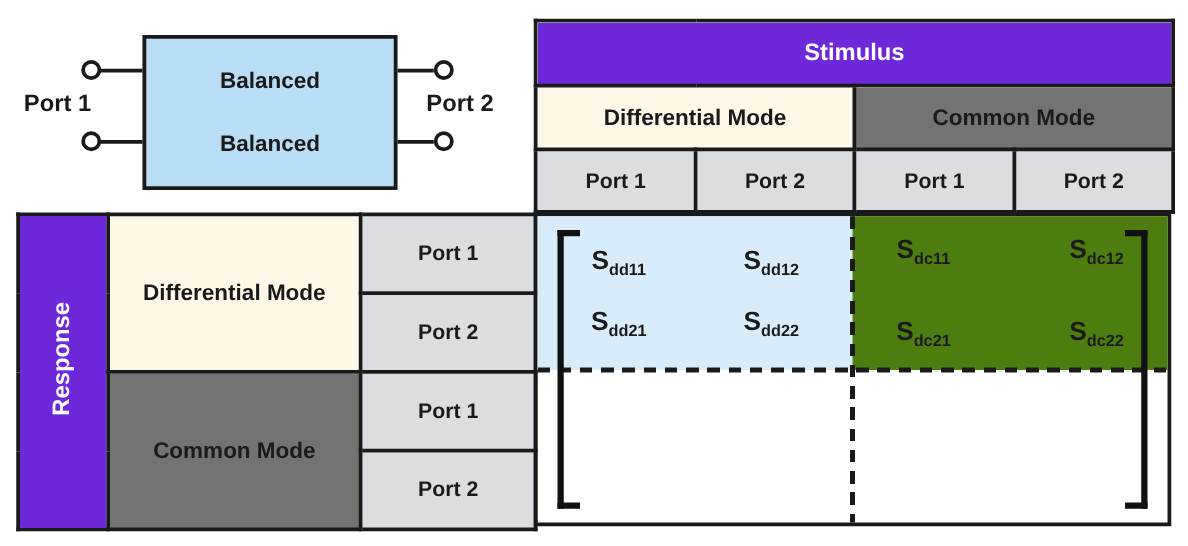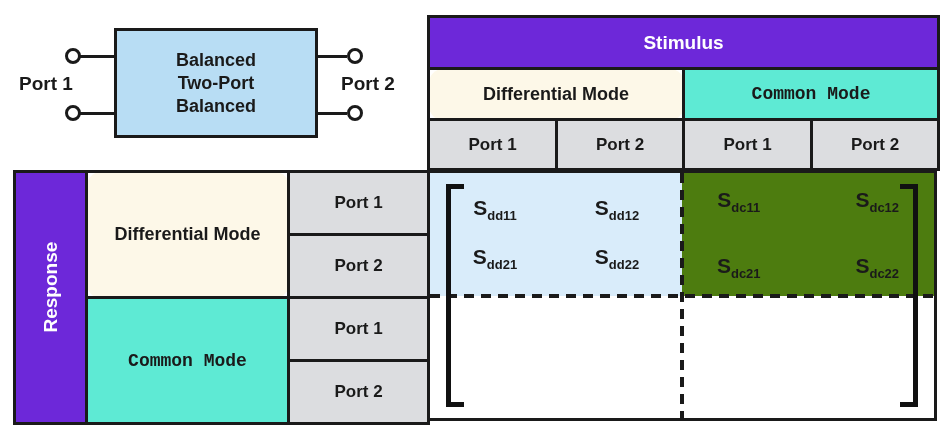--- a/index.html
+++ b/index.html
@@ -12,30 +12,31 @@
     font-family: "Liberation Sans", "DejaVu Sans", sans-serif;
     font-weight: bold;
     color: #1a1a1a;
     overflow: hidden;
   }
 
   
   .net-box {
     position: absolute;
     left: 114px; top: 28px;
-    width: 204px; height: 110px;
+    width: 204px; height: 124px;
     background: #b8ddf4;
     border: 3px solid #1a1a1a;
     display: flex;
     flex-direction: column;
     align-items: center;
     justify-content: center;
     font-size: 18px;
     line-height: 23px;
     text-align: center;
+    gap: 28px;
   }
   .port-label {
     position: absolute;
     top: 73px;
     width: 76px;
     font-size: 19px;
     text-align: center;
   }
   .p1 { left: 8px; }
   .p2 { left: 330px; }
@@ -67,22 +68,22 @@
     position: absolute;
   }
   td, th {
     border: 3px solid #1a1a1a;
     text-align: center;
     vertical-align: middle;
     padding: 0;
     overflow: hidden;
   }
   .blue  { background: #6d28d9; color: #ffffff; }
-  .cream { background: #fdf8e8; border-radius: 14px; }
-  .gold  { background: #5eead4; font-family: Liberation Mono, monospace; }
+  .cream { background: #fdf8e8; }
+  .gold  { background: #737373; }
   .gray  { background: #dcdde0; }
 
   .stim { left: 427px; top: 15px; width: 510px; }
   .stim .title-row { height: 52px; font-size: 19px; }
   .stim .mode-row  { height: 51px; font-size: 18px; }
   .stim .port-row  { height: 50px; font-size: 17px; }
 
   .resp { left: 13px; top: 170px; width: 414px; }
   .resp tr { height: 63px; }
   .resp .mode { font-size: 18px; }
@@ -151,21 +152,20 @@
   }
 </style>
 </head>
 <body>
 
 <div class="canvas">
 
   <div>
     <div class="net-box">
       <div>Balanced</div>
-      <div>Two-Port</div>
       <div>Balanced</div>
     </div>
     <div class="port-label p1">Port 1</div>
     <div class="port-label p2">Port 2</div>
     <div class="wire w-l1"></div>
     <div class="wire w-l2"></div>
     <div class="wire w-r1"></div>
     <div class="wire w-r2"></div>
     <div class="term t-l1"></div>
     <div class="term t-l2"></div>

